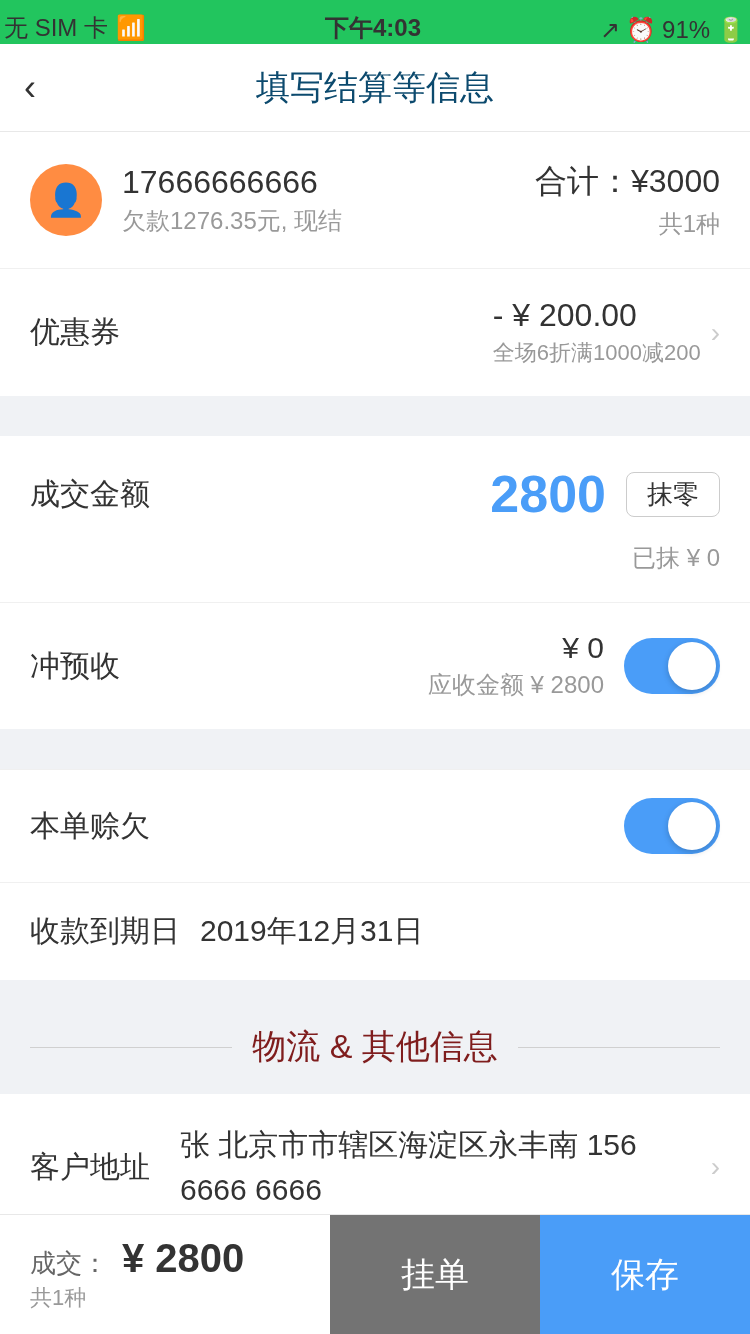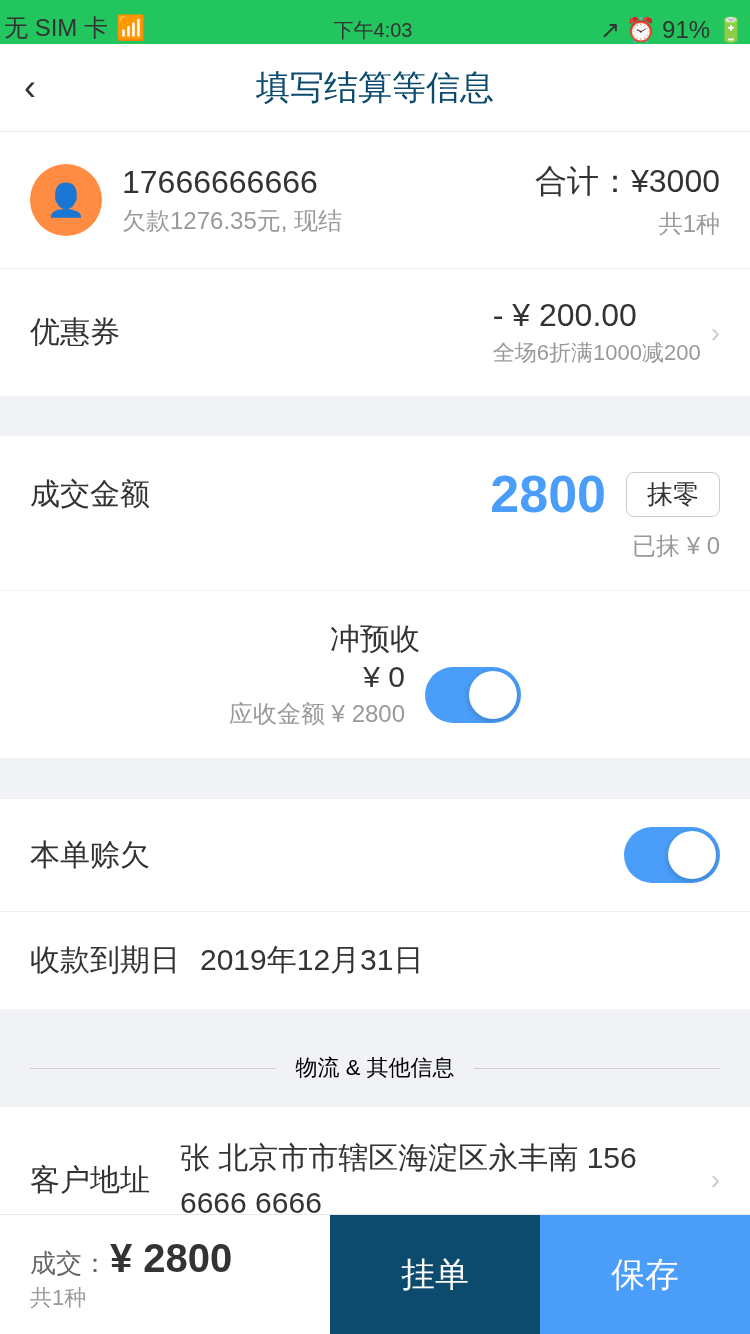--- a/index.html
+++ b/index.html
@@ -18,21 +18,21 @@
       height: 44px;
       background: #22c55e;
       display: flex;
       align-items: flex-end;
       justify-content: space-between;
       padding: 0 4px;
       font-size: 24px;
       color: #333;
     }
     .status-left { display: flex; align-items: center; gap: 8px; }
-    .status-center { font-size: 20px; font-weight: 400; }
+    .status-center { font-size: 24px; font-weight: 700; }
     .status-right { display: flex; align-items: center; gap: 6px; font-size: 24px; }
 
     
     .nav-bar {
       height: 88px;
       background: #fff;
       display: flex;
       align-items: center;
       justify-content: center;
       position: relative;
@@ -121,31 +121,30 @@
     .amount-value { font-size: 52px; font-weight: 600; color: #4a9df8; }
     .round-btn {
       border: 1px solid #ccc;
       border-radius: 8px;
       padding: 4px 20px;
       font-size: 26px;
       color: #333;
       background: #fff;
       cursor: pointer;
     }
-    .amount-sub { font-size: 24px; color: #999; margin-top: 6px; text-align: right; }
+    .amount-sub { font-size: 24px; color: #999; margin-top: 18px; text-align: right; }
 
     
     .prereceive-row {
       display: flex;
       align-items: center;
       justify-content: space-between;
       padding: 28px 30px;
       background: #fff;
       border-top: 1px solid #f0f0f0;
-      flex-direction: column;
     }
     .prereceive-label { font-size: 30px; color: #333; }
     .prereceive-right { display: flex; align-items: center; gap: 20px; }
     .prereceive-amounts { text-align: right; }
     .prereceive-val { font-size: 30px; color: #333; }
     .prereceive-sub { font-size: 24px; color: #999; margin-top: 4px; }
 
     
     .toggle {
       width: 96px;
@@ -192,21 +191,21 @@
     
     .logistics-sep {
       display: flex;
       align-items: center;
       justify-content: center;
       padding: 24px 30px;
       background: #f0f2f5;
       gap: 20px;
     }
     .sep-line { flex: 1; height: 1px; background: #d0d0d0; }
-    .sep-text { font-size: 22px; color: #000000; }
+    .sep-text { font-size: 34px; color: #7f1d1d; }
 
     
     .address-row {
       display: flex;
       align-items: center;
       justify-content: space-between;
       padding: 28px 30px;
       background: #fff;
     }
     .address-label { font-size: 30px; color: #333; flex-shrink: 0; margin-right: 30px; }
@@ -232,21 +231,21 @@
     .footer-info {
       flex: 1;
       padding: 0 30px;
     }
     .footer-deal { font-size: 26px; color: #666; }
     .footer-amount { font-size: 40px; font-weight: 600; color: #333; }
     .footer-count { font-size: 22px; color: #999; margin-top: 2px; }
     .footer-btn-hold {
       width: 210px;
       height: 120px;
-      background: #0c4a6e;
+      background: #737373;
       display: flex;
       align-items: center;
       justify-content: center;
       font-size: 34px;
       color: #fff;
       font-weight: 500;
       cursor: pointer;
     }
     .footer-btn-save {
       width: 210px;
@@ -367,21 +366,21 @@
     <span class="address-label">客户地址</span>
     <span class="address-value">张 北京市市辖区海淀区永丰南 156 6666 6666</span>
     <span class="chevron-right">›</span>
   </div>
 </div>
 
 <div class="bottom-placeholder"></div>
 
 <div class="footer">
   <div class="footer-info">
-    <div style="display:flex;align-items:baseline;gap:2px;">
+    <div style="display:flex;align-items:baseline;gap:14px;">
       <span class="footer-deal">成交：</span>
       <span class="footer-amount">¥ 2800</span>
     </div>
     <div class="footer-count">共1种</div>
   </div>
   <div class="footer-btn-hold">挂单</div>
   <div class="footer-btn-save">保存</div>
 </div>
 
 </body></html>

